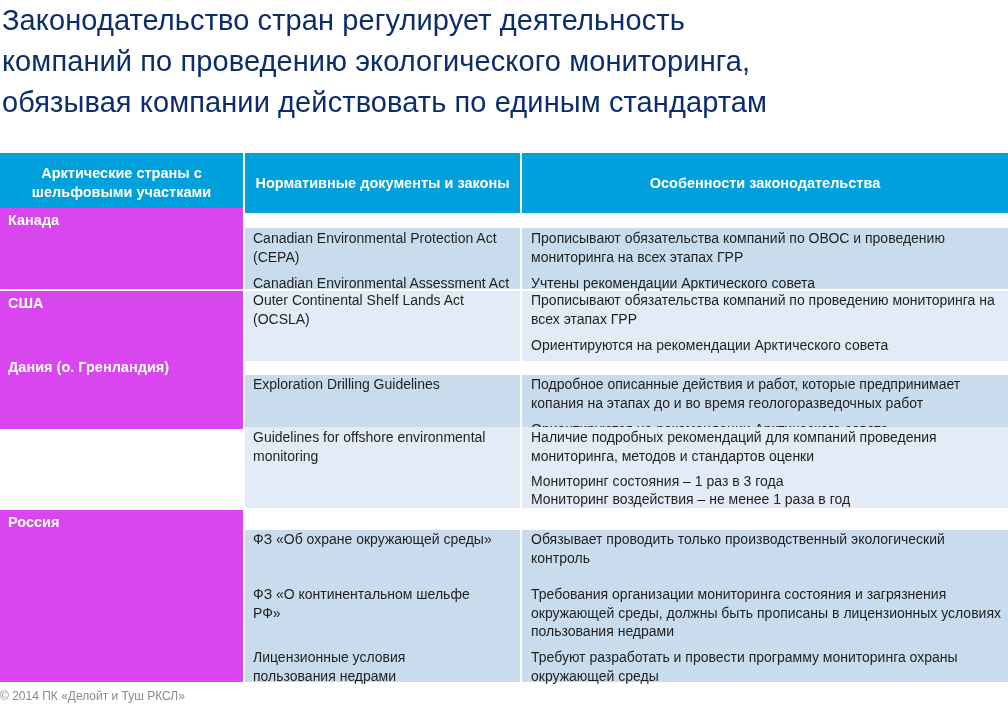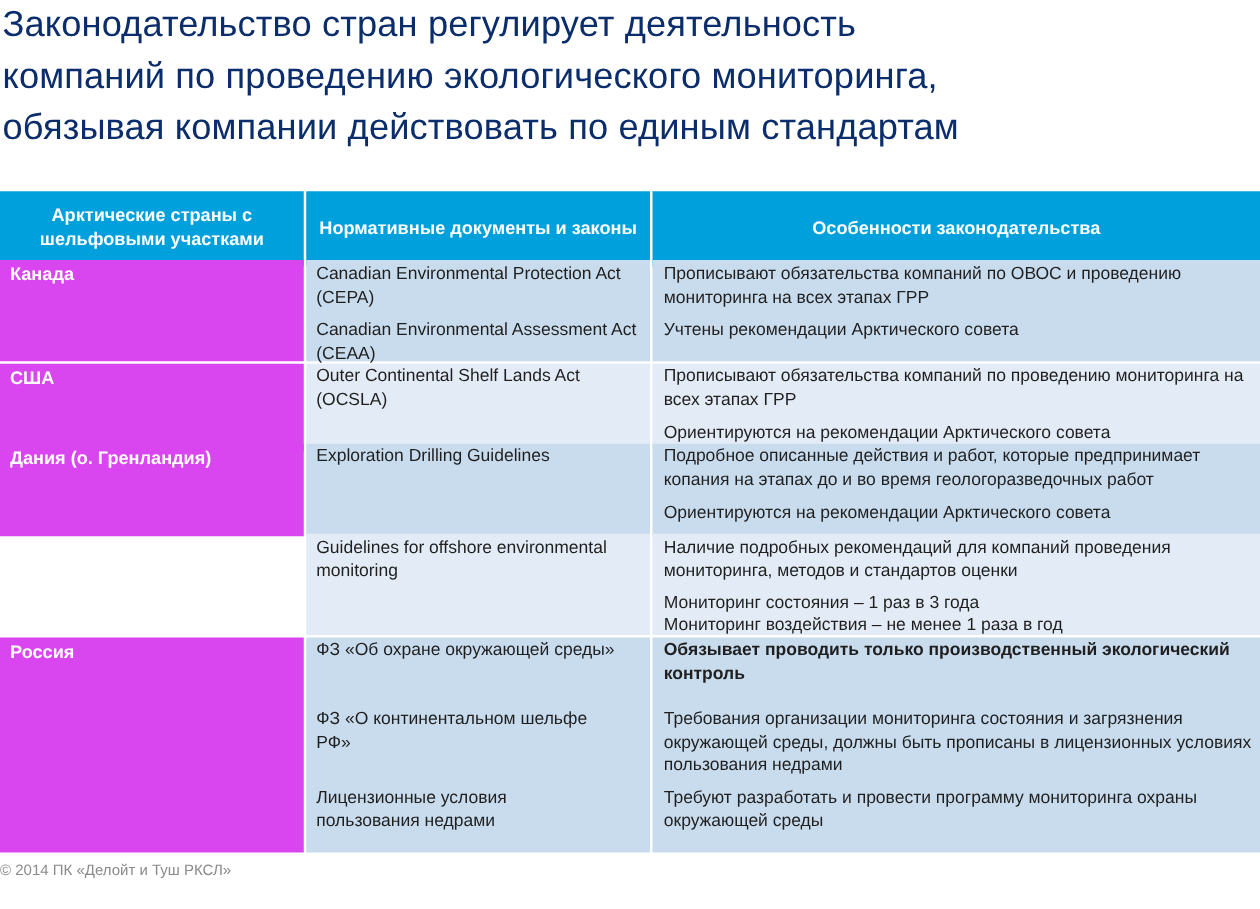--- a/index.html
+++ b/index.html
@@ -24,21 +24,21 @@
     .hdr .cell {
       background: #00a0dc; color: #ffffff; font-weight: bold;
       font-size: 14.5px; line-height: 19px; text-align: center;
       display: flex; align-items: center; justify-content: center;
       padding: 0 8px;
     }
     .country {
       background: #d946ef; color: #ffffff; font-weight: bold;
       font-size: 14.5px; line-height: 18px; padding: 3px 0 0 8px;
     }
-    .dark { background: #c9dcee; }
+    .dark { background: #c9dcee; margin-top: 20px; }
     .light { background: #e3ecf6; }
     .txt {
       position: absolute; color: #1f1f1f; font-size: 14px; line-height: 18.5px;
     }
     .c2 .txt { left: 8px; right: 4px; }
     .c3 .txt { left: 9px; right: 4px; }
     .footer {
       position: absolute; left: 0px; top: 689px; font-size: 12px; color: #8a8a8a;
     }
   </style>
@@ -105,20 +105,20 @@
   </div>
 
   <div class="row" style="top:357px; height:172px;">
     <div class="cell c1 country">Россия</div>
     <div class="cell c2 dark">
       <div class="txt" style="top:0px;">ФЗ «Об охране окружающей среды»</div>
       <div class="txt" style="top:55px; right:30px;">ФЗ «О континентальном шельфе РФ»</div>
       <div class="txt" style="top:118px; right:60px;">Лицензионные условия пользования недрами</div>
     </div>
     <div class="cell c3 dark">
-      <div class="txt" style="top:0px;font-weight:bold;">Обязывает проводить только  производственный экологический контроль</div>
+      <div class="txt" style="top:0px;">Обязывает проводить только  производственный экологический контроль</div>
       <div class="txt" style="top:55px;">Требования организации мониторинга состояния и загрязнения окружающей среды, должны быть прописаны в лицензионных условиях пользования недрами</div>
       <div class="txt" style="top:118px;">Требуют разработать и провести программу мониторинга охраны окружающей среды</div>
     </div>
   </div>
 </div>
 
 <div class="footer">© 2014 ПК «Делойт и Туш РКСЛ»</div>
 
 </body></html>

